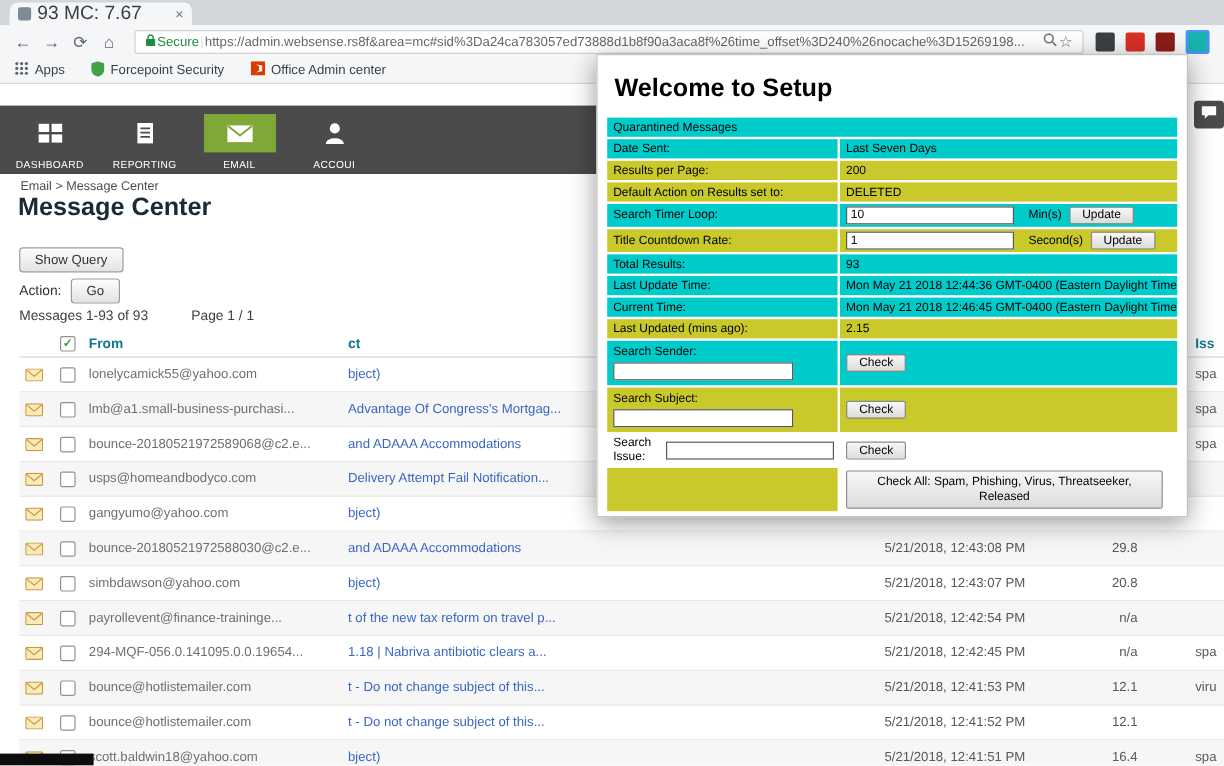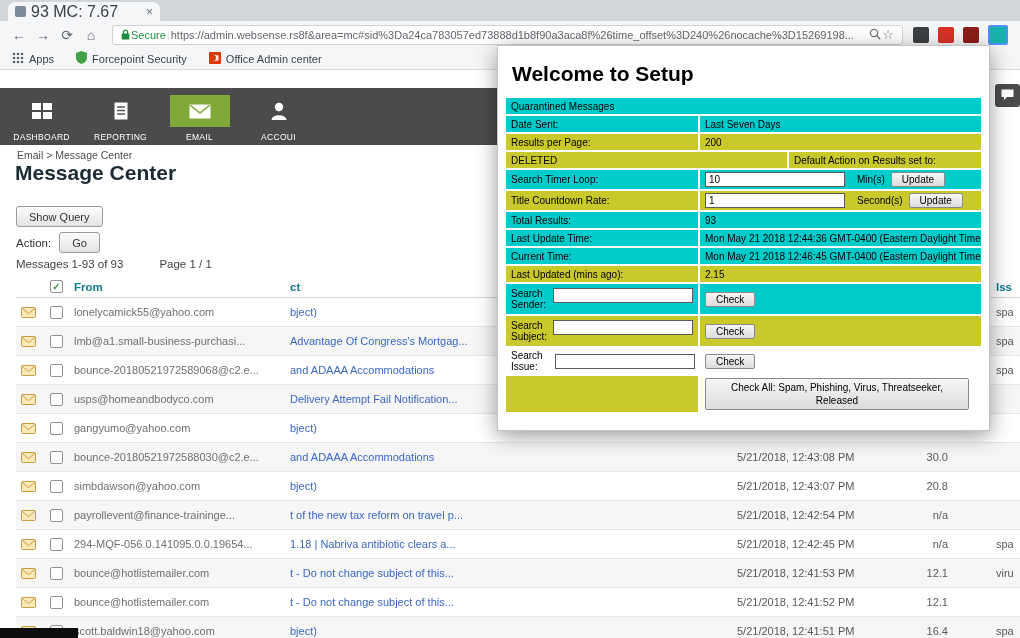--- a/index.html
+++ b/index.html
@@ -92,21 +92,21 @@
   .pv { flex:1; min-width:0; white-space:nowrap; overflow:hidden; }
   .bt { background:#00CBCB; }
   .by { background:#C9C92B; }
   .bw { background:#fff; }
   .pinput { width:150px; height:15px; border:1px solid #5a5a5a; font-size:10px; padding:0 3px;
             background:#fff; font-family:inherit; }
   .pbtn { background:linear-gradient(#f7f7f7,#dcdcdc); border:1px solid #8a8a8a; border-radius:2px;
           font-size:10px; padding:1px 10px; color:#000; font-family:inherit; }
   .timer { padding-right:58px; gap:6px; }
   .timer .sp { flex:1; }
-  .pcol { flex-direction:row; align-items:flex-start; gap:3px; padding:4px 5px; }
+  .pcol { flex-direction:column; align-items:flex-start; gap:3px; padding:4px 5px; }
   .checkwide { white-space:normal; width:264px; line-height:1.3; padding:2px 6px; }
 
   #blackstrip { position:absolute; left:0; top:628px; width:78px; height:10px; background:#0d0d0d; }
 </style>
 </head>
 <body>
 
 <div id="tabstrip">
   <div id="tab">
     <span class="fav"></span>
@@ -335,21 +335,21 @@
             <rect x="0.5" y="0.5" width="14" height="10" rx="1" fill="#fbe9b8" stroke="#c59b45"></rect>
             <path d="M1 1.2 L7.5 6.6 L14 1.2" fill="none" stroke="#c59b45"></path>
           </svg>
         </span>
         <span class="c-check">
           <span class="cb"></span>
         </span>
         <span class="c-from">bounce-20180521972588030@c2.e...</span>
         <span class="c-subj">and ADAAA Accommodations</span>
         <span class="c-date">5/21/2018, 12:43:08 PM</span>
-        <span class="c-score">30.0</span>
+        <span class="c-score">29.8</span>
         <span class="c-issue"></span>
       </div>
       <div class="trow">
         <span class="c-env">
           <svg width="15" height="11" viewBox="0 0 15 11">
             <rect x="0.5" y="0.5" width="14" height="10" rx="1" fill="#fbe9b8" stroke="#c59b45"></rect>
             <path d="M1 1.2 L7.5 6.6 L14 1.2" fill="none" stroke="#c59b45"></path>
           </svg>
         </span>
         <span class="c-check">
@@ -456,22 +456,22 @@
       <div class="pc pl bt">Date Sent:</div>
       <div class="pc pv bt">Last Seven Days</div>
     </div>
 
     <div class="prow">
       <div class="pc pl by">Results per Page:</div>
       <div class="pc pv by">200</div>
     </div>
 
     <div class="prow">
+      <div class="pc pl by">Default Action on Results set to:</div>
       <div class="pc pv by">DELETED</div>
-      <div class="pc pl by">Default Action on Results set to:</div>
     </div>
 
     <div class="prow">
       <div class="pc pl bt">Search Timer Loop:</div>
       <div class="pc pv bt timer">
         <input class="pinput" value="10" style="">
         <span class="sp"></span>
         <span>Min(s)</span>
         <button class="pbtn">Update</button>
       </div>

